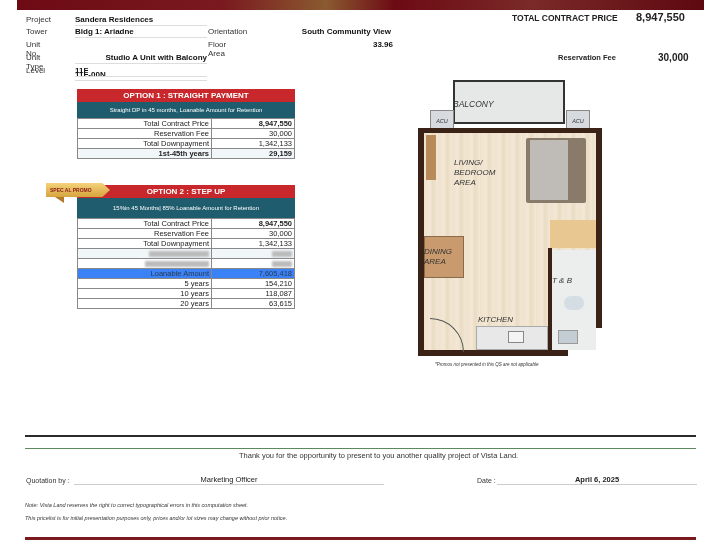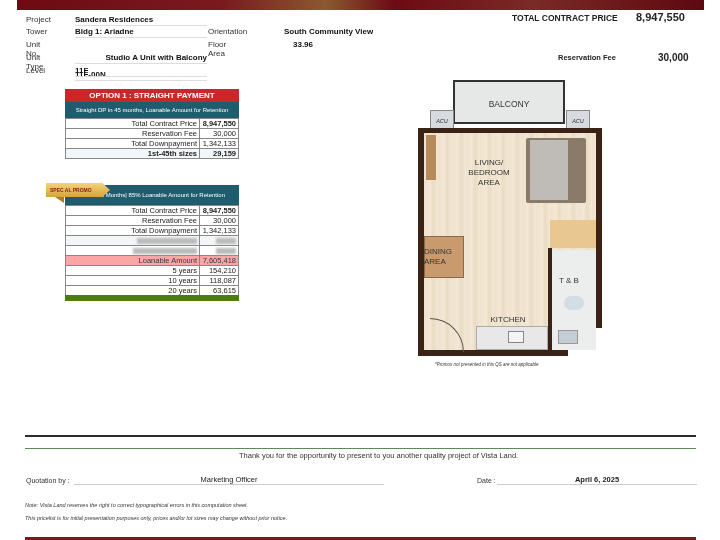--- a/index.html
+++ b/index.html
@@ -6,40 +6,40 @@
   body { width: 720px; height: 540px; background: #ffffff; font-family: "Liberation Sans", sans-serif; color: #222; position: relative; overflow: hidden; }
   .banner { position: absolute; left: 17px; top: 0; width: 687px; height: 10px; background: linear-gradient(90deg, #6d0a14 0%, #7a1a1f 30%, #8a5a30 45%, #6d0a14 55%, #7a2a28 75%, #5e0810 100%); }
   .info { position: absolute; font-size: 8px; }
   .info .lbl { position: absolute; color: #333; }
   .info .val { position: absolute; font-weight: bold; color: #111; border-bottom: 1px solid #ddd; padding-bottom: 1px; }
   .tcp-label { position: absolute; left: 512px; top: 13px; font-size: 8.5px; font-weight: bold; }
   .tcp-value { position: absolute; left: 636px; top: 11px; font-size: 11px; font-weight: bold; }
   .rf-label { position: absolute; left: 558px; top: 53px; font-size: 7.5px; font-weight: bold; }
   .rf-value { position: absolute; left: 658px; top: 52px; font-size: 10px; font-weight: bold; }
 
-  .opt { position: absolute; left: 65px; width: 174px; font-size: 7.5px; }
+  .opt { position: absolute; left: 77px; width: 218px; font-size: 7.5px; }
   .opt-title { background: #c8282c; color: #fff; text-align: center; font-weight: bold; font-size: 8px; height: 13px; line-height: 13px; }
   .opt-sub { background: #1f5d6e; color: #fff; text-align: center; font-size: 6px; height: 16px; line-height: 16px; }
   table.pt { width: 100%; border-collapse: collapse; }
   table.pt td { border: 1px solid #888; height: 10px; line-height: 9px; padding: 0 2px; text-align: right; }
   table.pt td.l { width: 134px; }
   .b td { font-weight: bold; }
   .hl-orange td { background: #f8c88a; }
   .hl-light td { background: #f1f6f9; }
-  .hl-blue td { background: #fca5a5; color: #2a3a50; }
+  .hl-blue td { background: #3b82f6; color: #2a3a50; }
   .blur { display: inline-block; height: 6px; background: #bbb; filter: blur(1px); vertical-align: middle; }
   .noborder td { border-top: none; border-bottom: none; }
 
   .promo-ribbon { position: absolute; left: 46px; top: 183px; width: 64px; height: 14px; background: linear-gradient(180deg, #f4d27a, #d6a43c); color: #8a1a1a; font-size: 5px; font-weight: bold; line-height: 14px; padding-left: 4px; clip-path: polygon(0 0, 88% 0, 100% 50%, 88% 100%, 0 100%); }
   .promo-tail { position: absolute; left: 55px; top: 197px; width: 9px; height: 6px; background: #b07a2a; clip-path: polygon(0 0,100% 0,100% 100%); }
 
   .plan { position: absolute; left: 418px; top: 80px; width: 184px; height: 275px; }
   .plan .wall { position: absolute; background: #3a2316; }
   .floor { position: absolute; background: repeating-linear-gradient(90deg, #efe2cd 0px, #f3e8d6 6px, #eadbc2 9px, #f3e8d6 14px); }
-  .room-lbl { position: absolute; color: #333; text-align: center; font-size: 8px; line-height: 10px; }
+  .room-lbl { position: absolute; font-style: italic; color: #333; font-size: 8px; line-height: 10px; }
   .balcony { position: absolute; background: #e6e8e8; border: 2px solid #333; }
   .acu { position: absolute; background: #d7dbdf; border: 1px solid #888; font-size: 5.5px; color: #333; text-align: center; font-style: italic; }
 
   .promo-note { position: absolute; left: 435px; top: 362px; font-size: 4.5px; font-style: italic; color: #333; }
   .footer-thanks { position: absolute; left: 195px; top: 451px; font-size: 7.5px; color: #333; margin-left: 44px; }
   .f-lbl { position: absolute; font-size: 7px; color: #333; }
   .f-val { position: absolute; font-size: 7.5px; color: #222; text-align: center; border-bottom: 1px solid #ccc; }
   .note { position: absolute; left: 25px; font-size: 5.5px; font-style: italic; color: #333; }
 </style>
 </head>
@@ -52,23 +52,23 @@
   <span class="val" style="left:75px;top:15px;width:132px;">Sandera Residences</span>
   <span class="lbl" style="left:26px;top:27px;">Tower</span>
   <span class="val" style="left:75px;top:27px;width:132px;">Bldg 1: Ariadne</span>
   <span class="lbl" style="left:26px;top:40px;">Unit No.</span>
   <span class="val" style="left:75px;top:40px;width:132px;margin-top:30px;">11F-00N</span>
   <span class="lbl" style="left:26px;top:53px;">Unit Type</span>
   <span class="val" style="left:75px;top:53px;width:132px;text-align:right;">Studio A Unit with Balcony</span>
   <span class="lbl" style="left:26px;top:66px;">Level</span>
   <span class="val" style="left:75px;top:66px;width:132px;">11F</span>
   <span class="lbl" style="left:208px;top:27px;text-align:center;">Orientation</span>
-  <span class="val" style="left:284px;top:27px;width:100px;border:none;">South Community View</span>
+  <span class="val" style="left:291px;top:27px;width:100px;border:none;text-align:right;">South Community View</span>
   <span class="lbl" style="left:208px;top:40px;">Floor Area</span>
-  <span class="val" style="left:293px;top:40px;width:100px;border:none;">33.96</span>
+  <span class="val" style="left:293px;top:40px;width:100px;border:none;text-align:right;">33.96</span>
 </div>
 
 <div class="tcp-label">TOTAL CONTRACT PRICE</div>
 <div class="tcp-value">8,947,550</div>
 <div class="rf-label">Reservation Fee</div>
 <div class="rf-value">30,000</div>
 
 <div class="opt" style="top:89px;">
   <div class="opt-title">OPTION 1 : STRAIGHT PAYMENT</div>
   <div class="opt-sub">Straight DP in 45 months, Loanable Amount for Retention</div>
@@ -80,28 +80,29 @@
         </tr>
     <tr>
           <td class="l">Reservation Fee</td>
           <td>30,000</td>
         </tr>
     <tr>
           <td class="l">Total Downpayment</td>
           <td>1,342,133</td>
         </tr>
     <tr class="b hl-light">
-          <td class="l">1st-45th sizes</td>
+          <td class="l">1st-45th years</td>
           <td>29,159</td>
         </tr>
   </tbody>
     </table>
 </div>
 
 <div class="opt" style="top:185px;">
+  <div class="opt-title">OPTION 2 : STEP UP</div>
   <div class="opt-sub" style="height:20px;line-height:20px;">15%in 45 Months| 85% Loanable Amount for Retention</div>
   <table class="pt">
     <tbody>
         <tr>
           <td class="l">Total Contract Price</td>
           <td style="font-weight:bold">8,947,550</td>
         </tr>
     <tr>
           <td class="l">Reservation Fee</td>
           <td>30,000</td>
@@ -123,21 +124,21 @@
           <td>7,605,418</td>
         </tr>
     <tr class="noborder">
           <td class="l">5 years</td>
           <td>154,210</td>
         </tr>
     <tr class="noborder">
           <td class="l">10 years</td>
           <td>118,087</td>
         </tr>
-    <tr class="noborder" style="border-bottom:6px solid #4d7c0f">
+    <tr class="noborder" style="border-bottom:1px solid #4d7c0f">
           <td class="l" style="border-bottom:1px solid #888">20 years</td>
           <td style="border-bottom:1px solid #888">63,615</td>
         </tr>
   </tbody>
     </table>
 </div>
 
 <div class="promo-ribbon">SPEC AL PROMO</div>
 <div class="promo-tail"></div>
 

